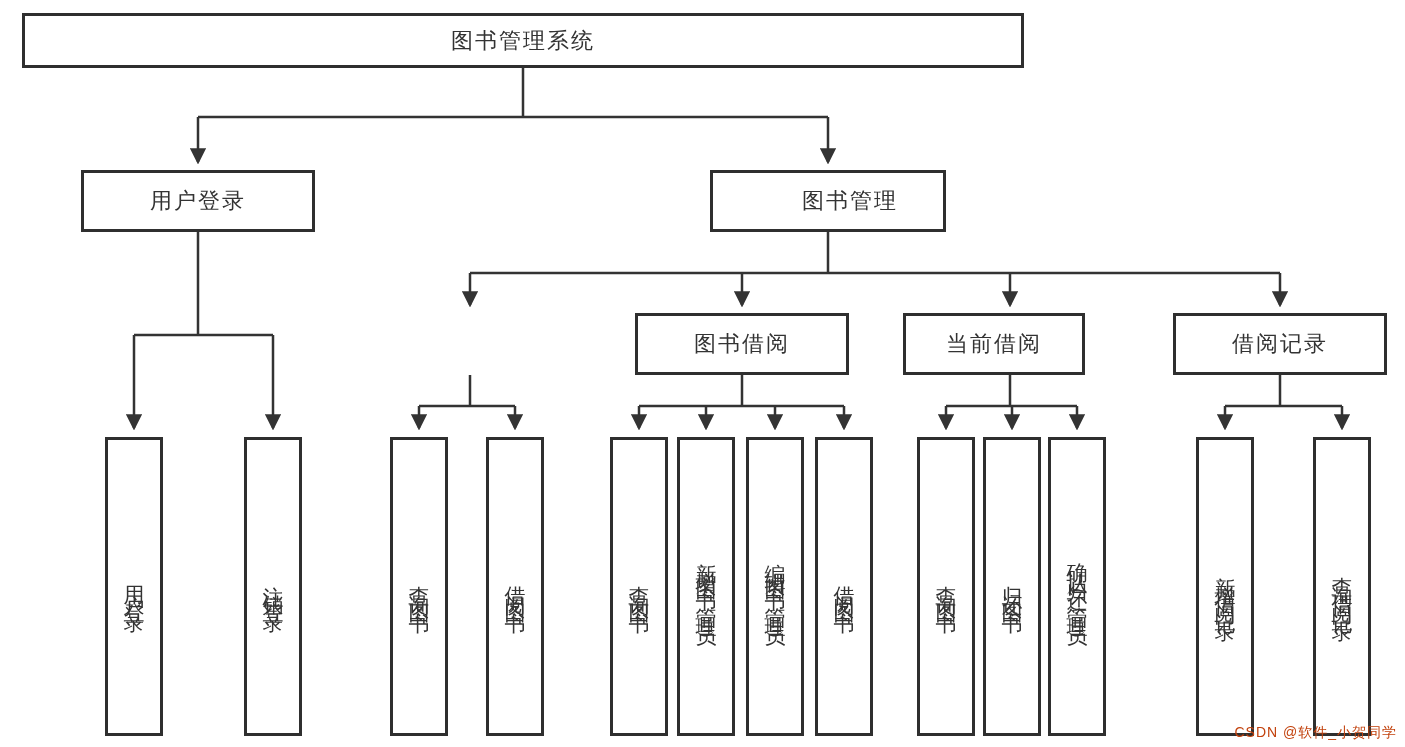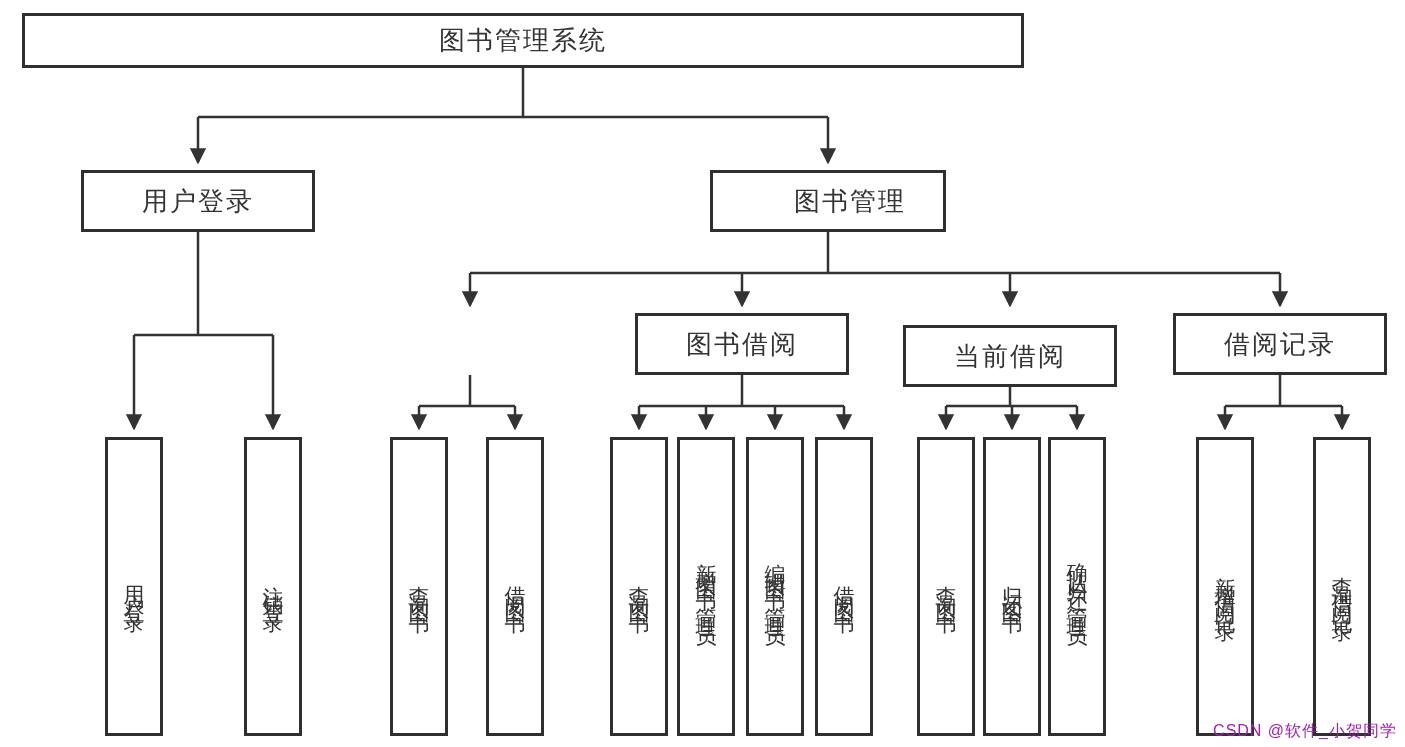--- a/index.html
+++ b/index.html
@@ -4,32 +4,32 @@
 <style>
   html,body{margin:0;padding:0;background:#ffffff;}
   #canvas{
     position:relative;width:1405px;height:747px;background:#ffffff;
     font-family:"Liberation Sans","DejaVu Sans",sans-serif;overflow:hidden;
   }
   #connectors{position:absolute;left:0;top:0;z-index:1;}
   .hbox{
     position:absolute;box-sizing:border-box;border:3px solid #2f2f2f;background:#ffffff;
     display:flex;align-items:center;justify-content:center;
-    color:#333333;font-size:26px;letter-spacing:2px;z-index:2;
+    color:#333333;font-size:22px;letter-spacing:2px;z-index:2;
   }
   .vbox{
     position:absolute;box-sizing:border-box;border:3px solid #2f2f2f;background:#ffffff;
     top:437px;width:58px;height:299px;
     display:flex;align-items:center;justify-content:center;
     writing-mode:vertical-rl;text-orientation:mixed;
     color:#333333;font-size:21px;letter-spacing:9px;z-index:2;
   }
   #watermark{
     position:absolute;right:8px;bottom:5px;z-index:3;
-    color:#a21caf;font-size:16px;letter-spacing:1px;white-space:nowrap;margin-top:19px;
+    color:#c2410c;font-size:14px;letter-spacing:1px;white-space:nowrap;margin-top:19px;
   }
 </style>
 </head>
 <body>
 
 <div id="canvas">
 
   <svg id="connectors" width="1405" height="747" viewBox="0 0 1405 747">
     <defs>
       <marker id="arrow" viewBox="0 0 10 10" refX="8.5" refY="5" markerWidth="6.5" markerHeight="6.5" orient="auto-start-reverse">
@@ -94,21 +94,21 @@
   <div class="hbox" style="left:81px;top:170px;width:234px;height:62px;">
     <span>用户登录</span>
   </div>
   <div class="hbox" style="left:710px;top:170px;width:236px;height:62px;padding-left:44px;">
     <span>图书管理</span>
   </div>
 
   <div class="hbox" style="left:635px;top:313px;width:214px;height:62px;align-items:center;">
     <span>图书借阅</span>
   </div>
-  <div class="hbox" style="left:903px;top:313px;width:214px;height:62px;margin-top:12px;">
+  <div class="hbox" style="left:903px;top:313px;width:182px;height:62px;">
     <span>当前借阅</span>
   </div>
   <div class="hbox" style="left:1173px;top:313px;width:214px;height:62px;">
     <span>借阅记录</span>
   </div>
 
   <div class="vbox" style="left:105px;">
       <span>用户登录</span>
     </div>
   <div class="vbox" style="left:244px;">

